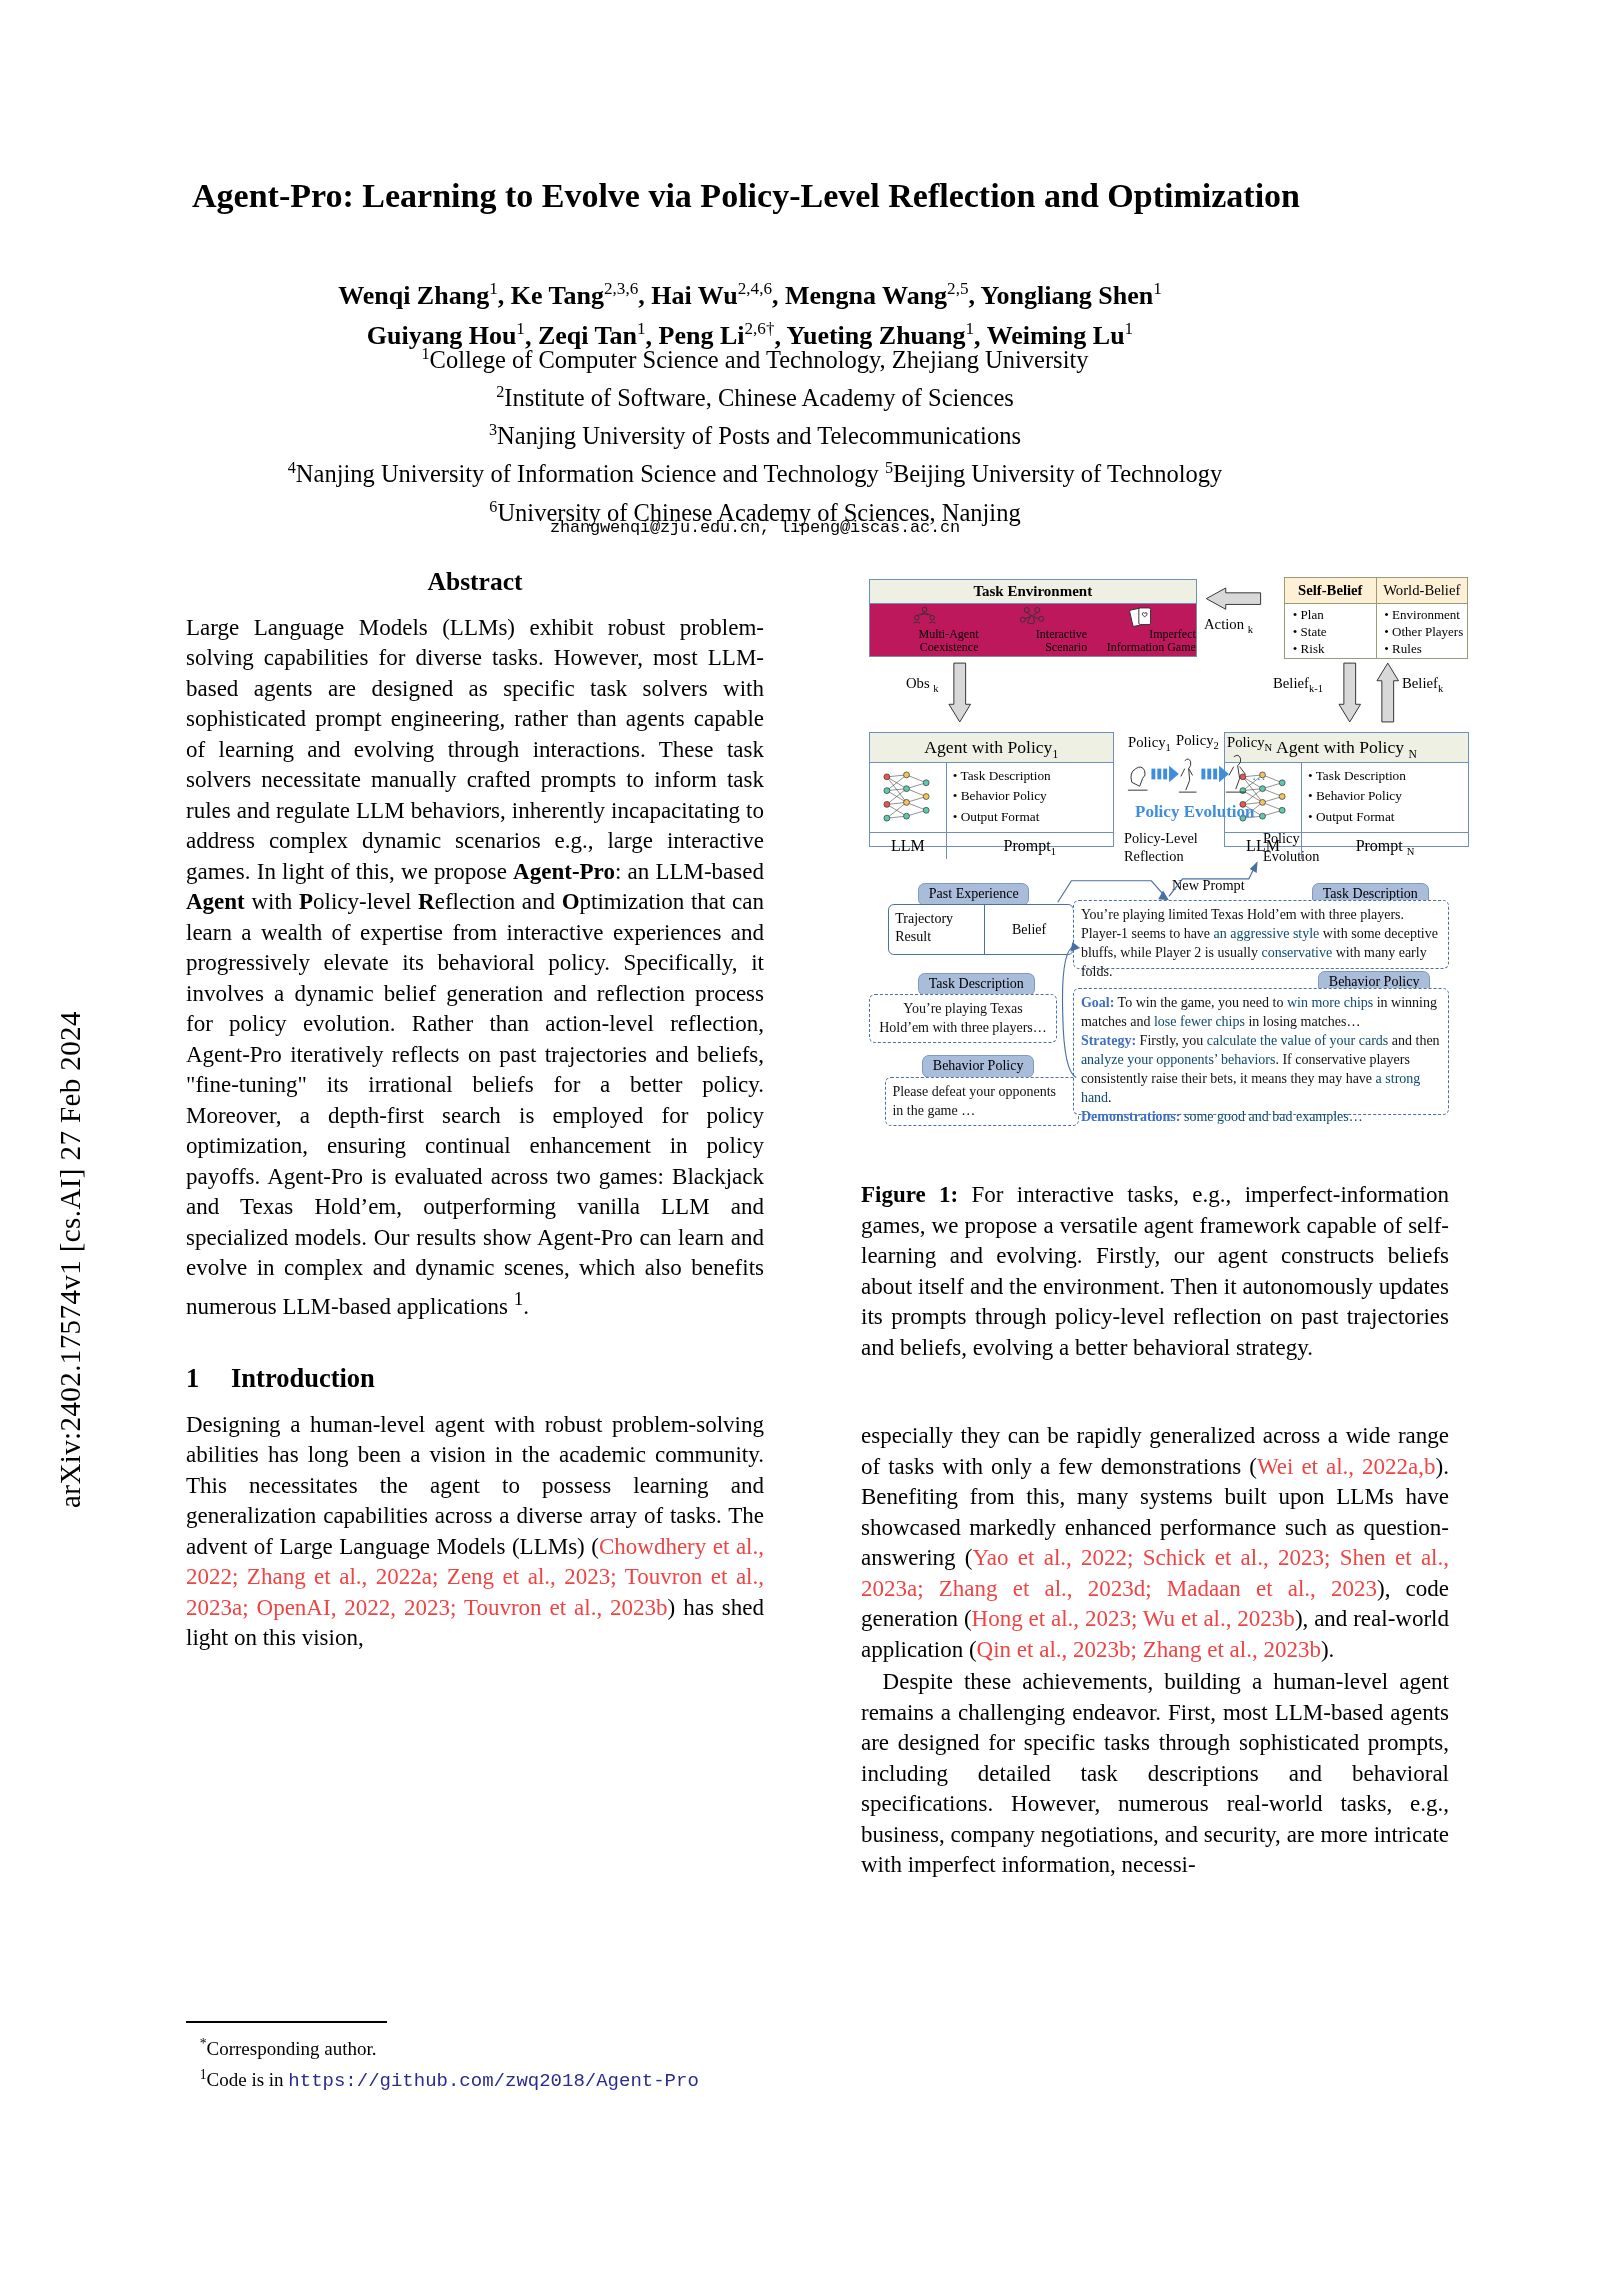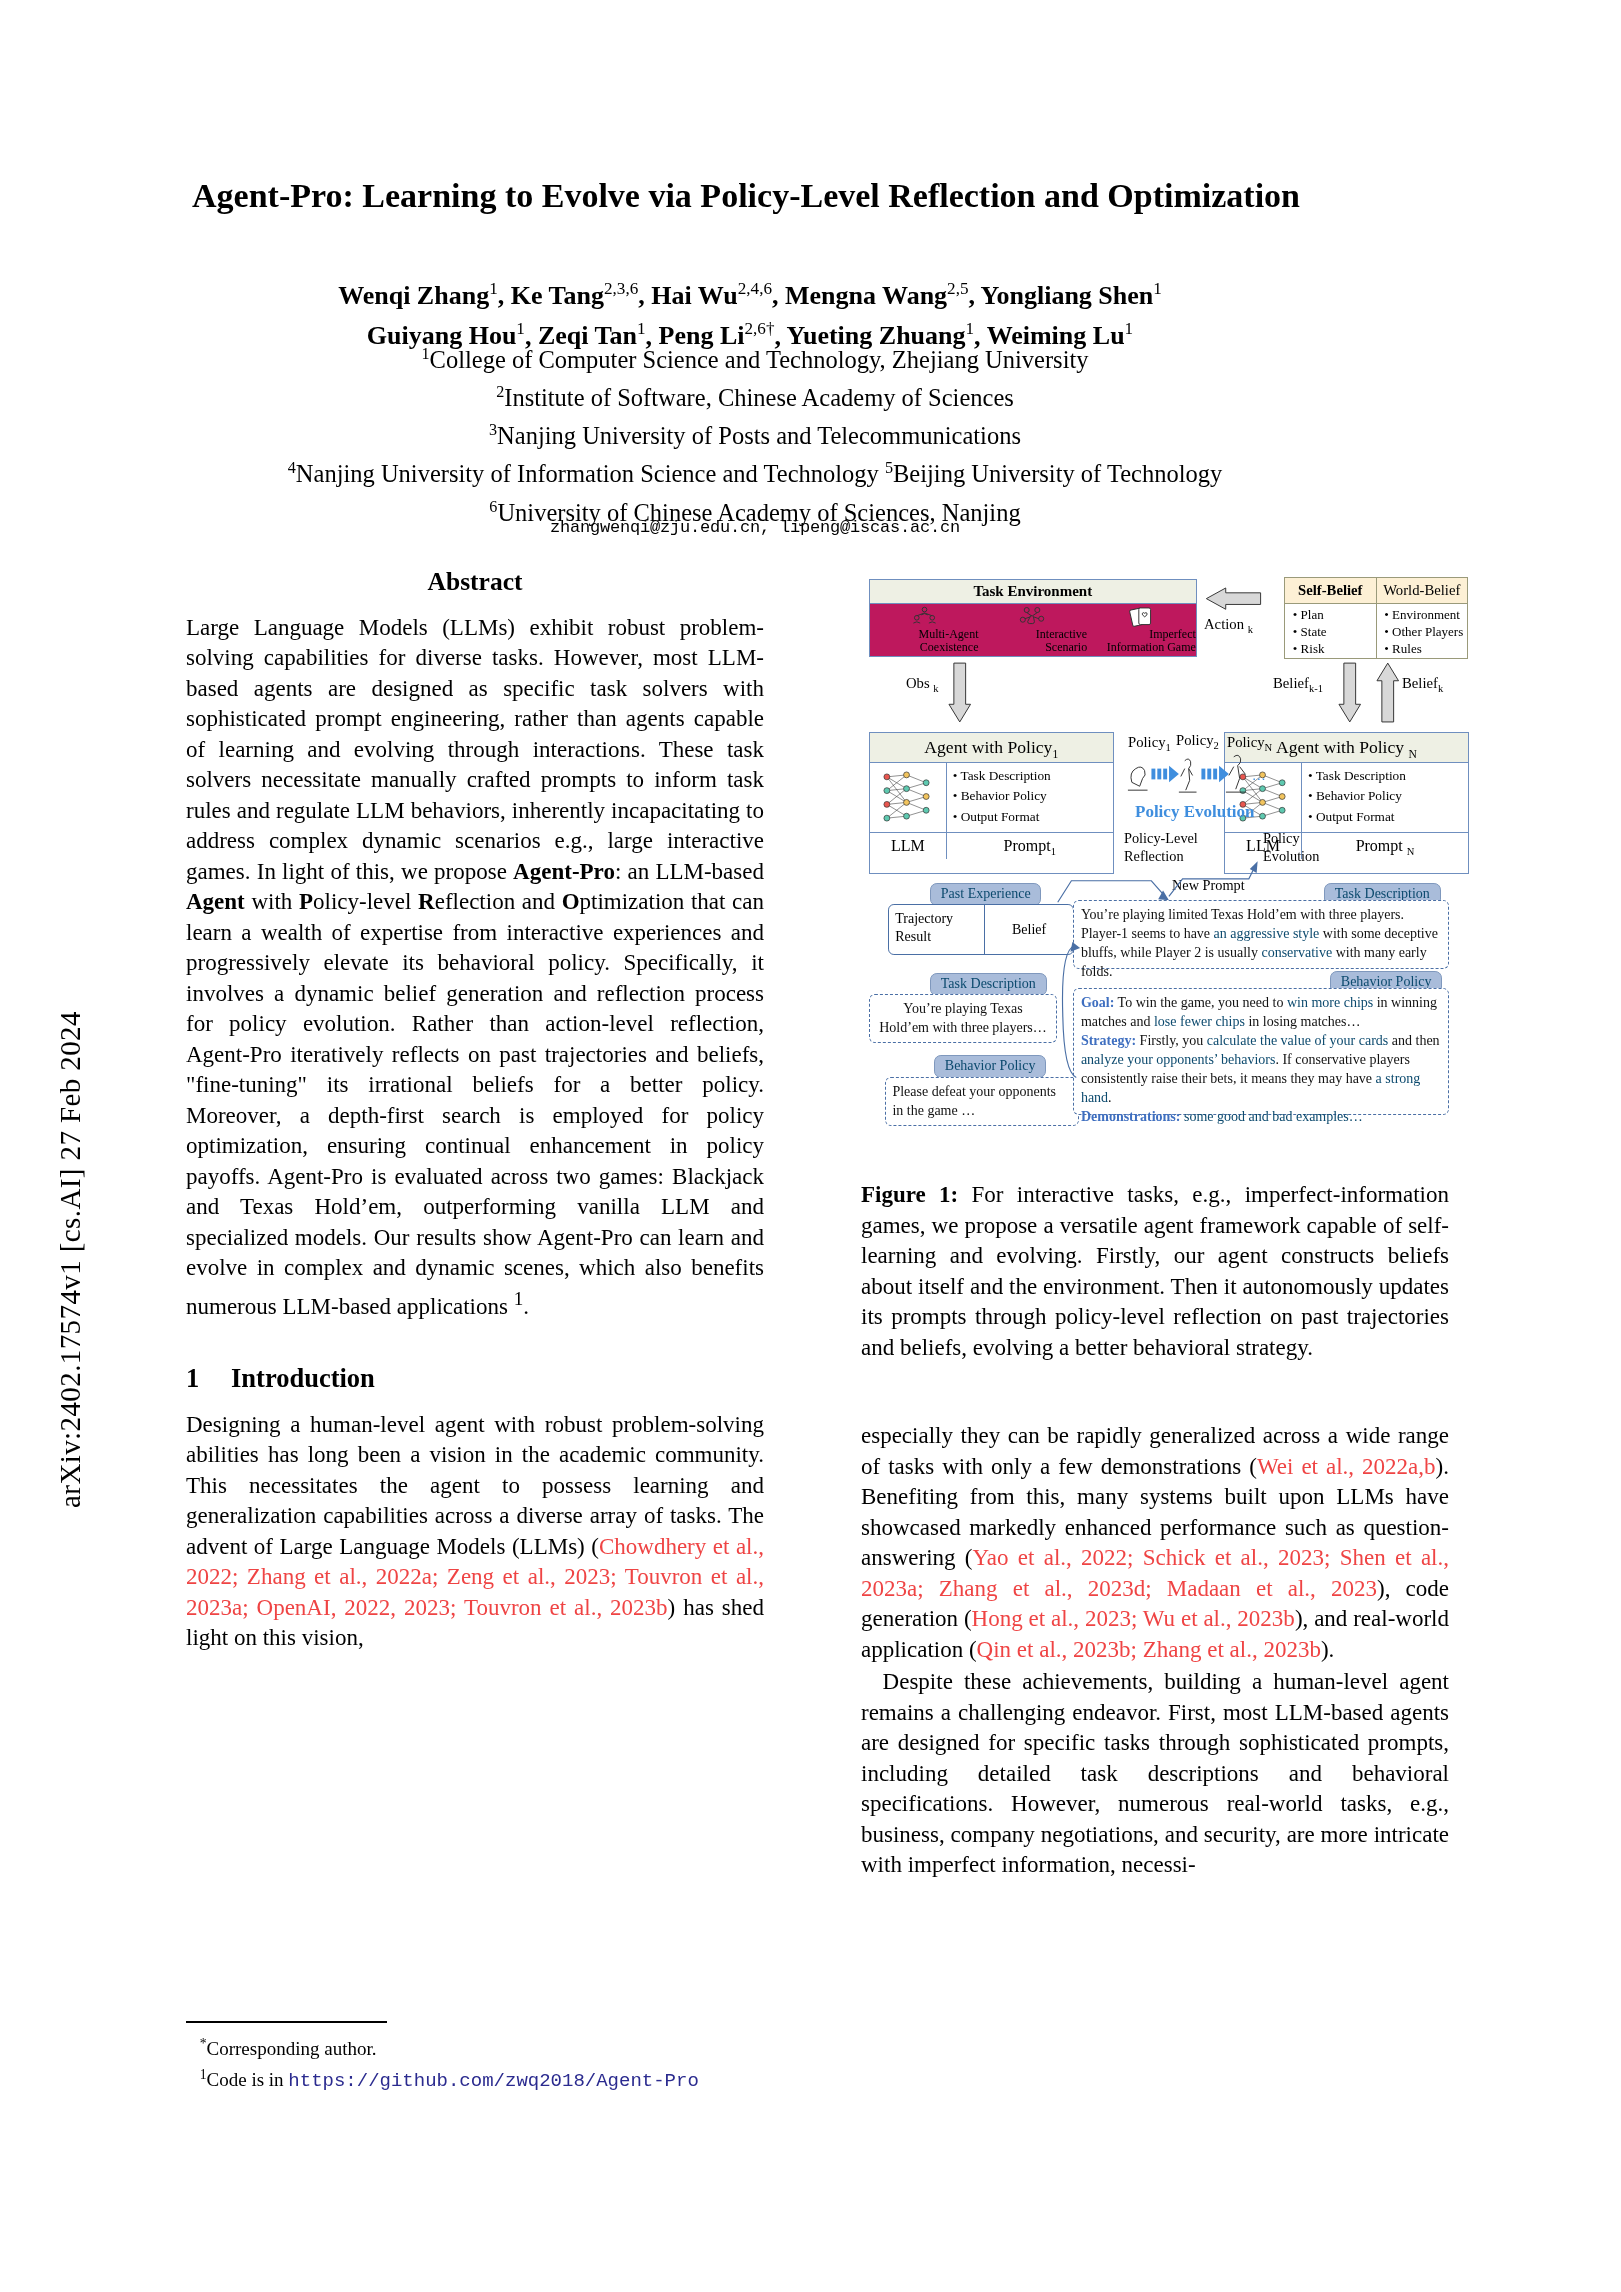--- a/index.html
+++ b/index.html
@@ -127,42 +127,42 @@
   .belief-head > div{ flex:1; text-align:center; font-size:14.7px; line-height:25.5px; }
   .belief-head > div:first-child{ border-right:1.1px solid #9a9a7a;font-weight:bold; }
   .belief-body{ display:flex; height:55px; }
   .belief-body > div{ flex:1; font-size:13px; line-height:17px; padding:2px 0 0 7.8px; }
   .belief-body > div:first-child{ border-right:1.1px solid #9a9a7a; }
 
   .lbl{ position:absolute; font-size:14.7px; }
   .lbl sub{ font-size:0.72em; }
 
   .agent-box{
-    width:245px; height:142px; border:1.3px solid #6f8fbf; background:#fff;
+    width:245px; height:115px; border:1.3px solid #6f8fbf; background:#fff;
   }
   .agent-box.left{ left:7.8px; top:165px; }
   .agent-box.right{ left:363px; top:165px; }
   .ag-head{ height:29px; background:#eef0e4; border-bottom:1.2px solid #6f8fbf;
             text-align:center; font-size:17.6px; line-height:29px; }
   .ag-head sub{ font-size:0.66em; }
   .ag-mid{ display:flex; height:69px; border-bottom:1.2px solid #6f8fbf; }
   .ag-nn{ width:76px; border-right:1.2px solid #6f8fbf; display:flex;
           align-items:center; justify-content:center; }
   .ag-list{ flex:1; font-size:13.3px; line-height:20.6px; padding:2.9px 0 0 5.9px; }
   .ag-foot{ display:flex; height:25.5px; }
   .ag-foot > div{ flex:1; text-align:center; font-size:16px; line-height:25.5px; }
   .ag-foot > div:first-child{ flex:0 0 76px; border-right:1.2px solid #6f8fbf; }
   .ag-foot sub{ font-size:0.66em; }
 
   .pe-title{ position:absolute; font-weight:bold; color:#3f8ede; font-size:17px; }
 
   .tag{
     position:absolute; background:#a9bcda; border:1.1px solid #7f98bd;
     border-radius:6.9px; font-size:14px; padding:2px 9.8px; line-height:16.7px;
-    color:#0c4a6e; white-space:nowrap;margin-left:12px;
+    color:#000000; white-space:nowrap;
   }
   .dbox{
     position:absolute; border:1.4px dashed #4a6fa5; border-radius:5.9px;
     background:#fff; box-sizing:border-box; font-size:14px; line-height:19px;
     padding:3.9px 6.9px; color:#111;
   }
   .sbox{
     position:absolute; border:1.3px solid #4a6fa5; border-radius:5.9px;
     background:#fff; box-sizing:border-box;
   }

